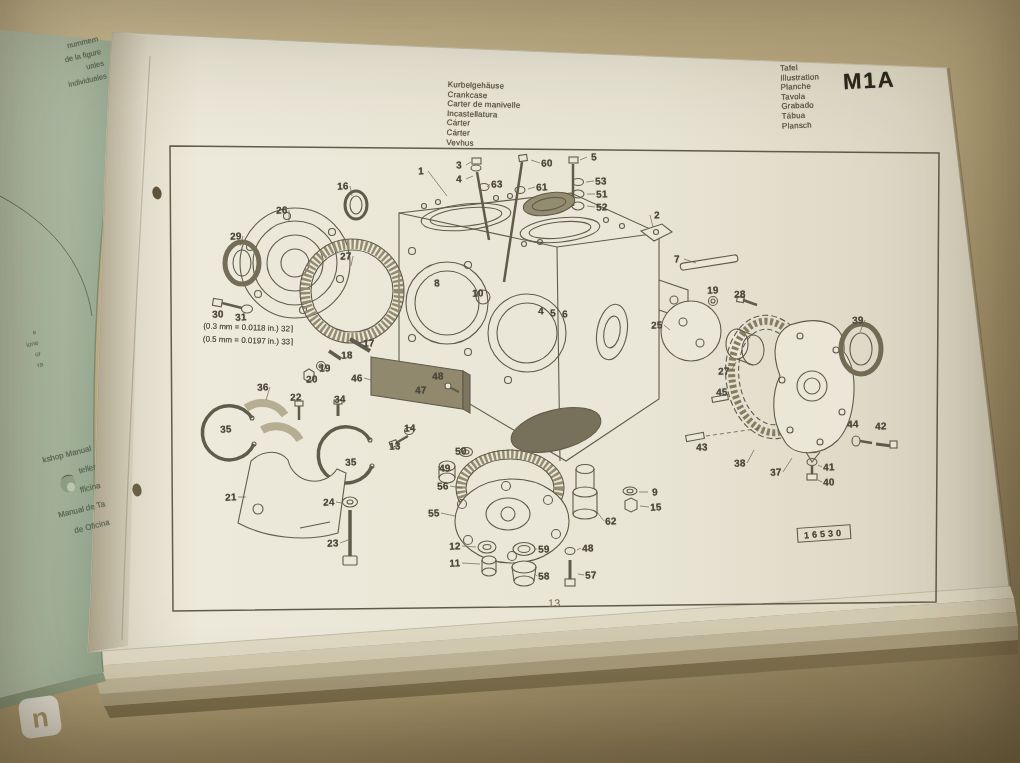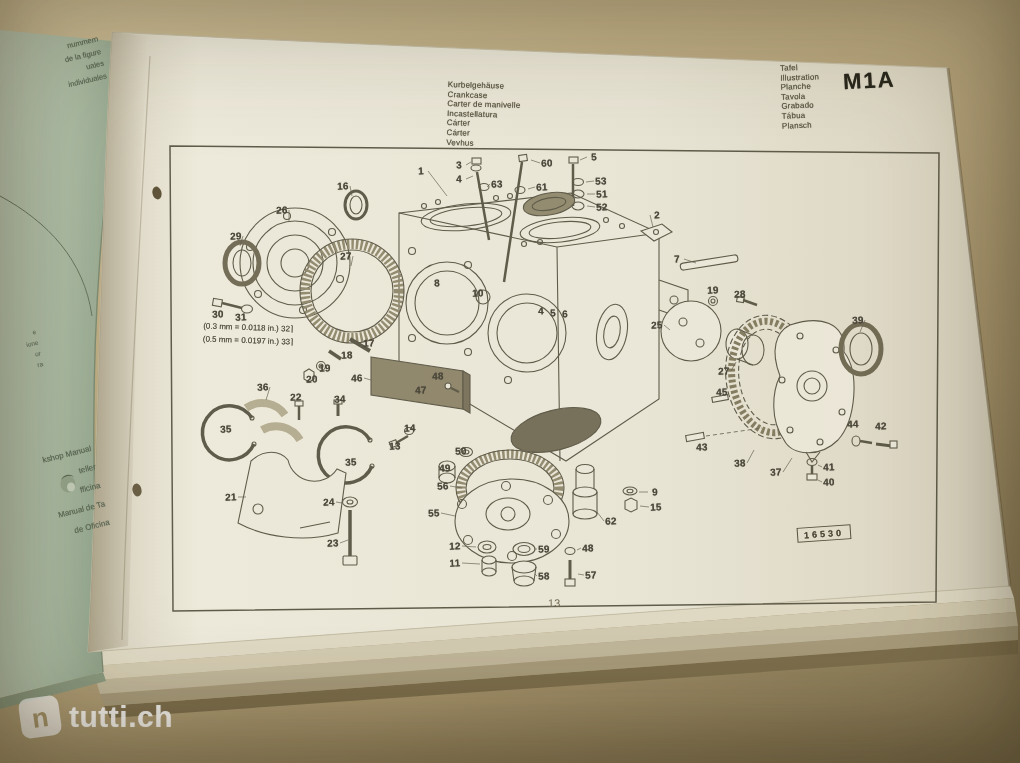--- a/index.html
+++ b/index.html
@@ -454,17 +454,16 @@
       <span class="callout" style="left: 740px; top: 463px;">38</span>
       <span class="callout" style="left: 776px; top: 472px;">37</span>
       <span class="callout" style="left: 829px; top: 467px;">41</span>
       <span class="callout" style="left: 829px; top: 482px;">40</span>
       <span class="callout" style="left: 853px; top: 424px;">44</span>
       <span class="callout" style="left: 881px; top: 426px;">42</span>
     </div>
 
   <div class="abs watermark">
     <div class="wm-logo">n</div>
-    <div class="wm-text">tutti.ch</div>
   </div>
 
   <div class="vignette"></div>
 </div>
 
 </body></html>

